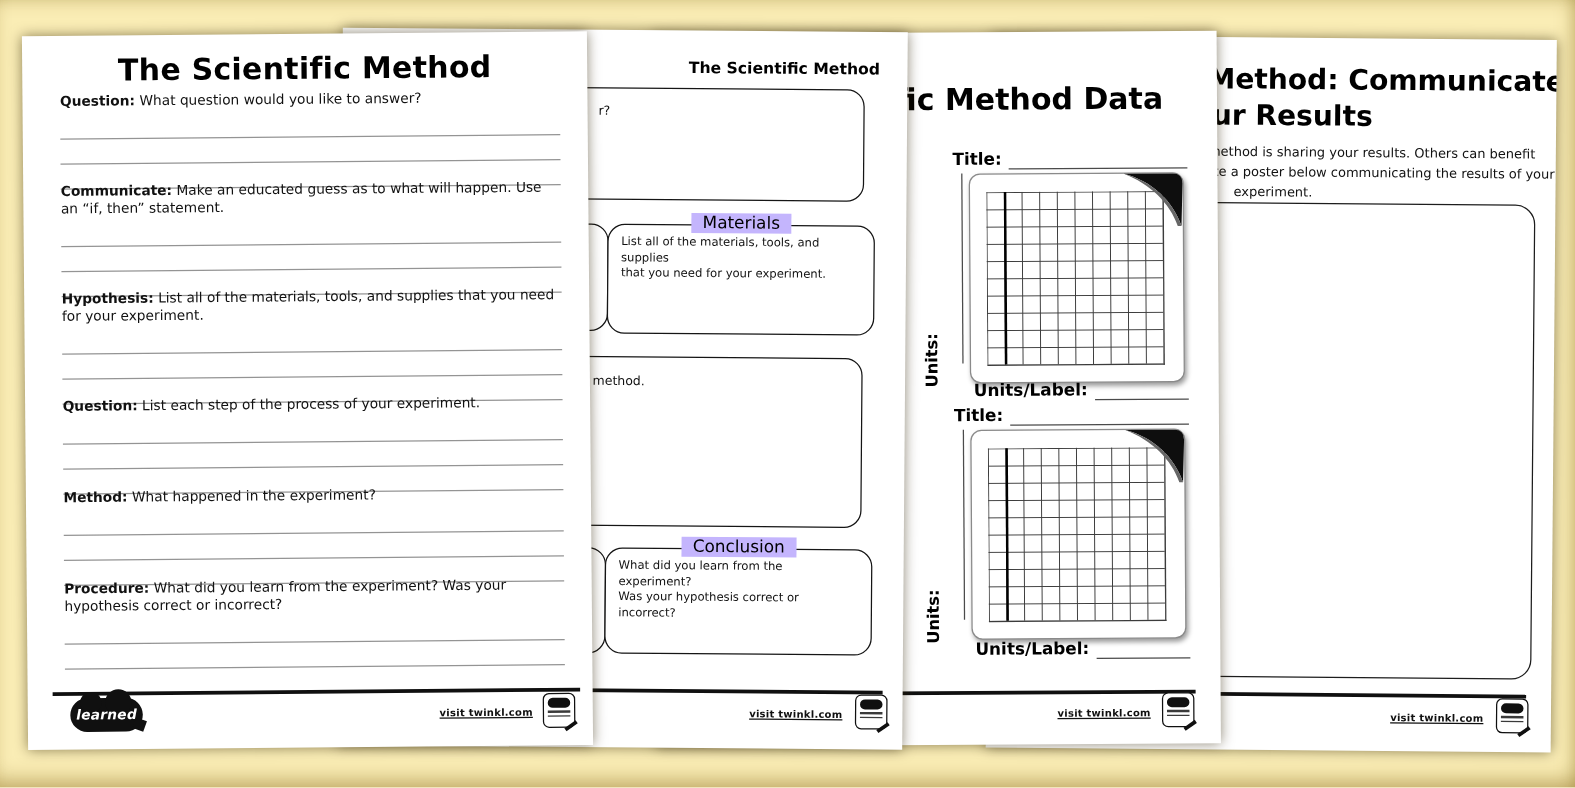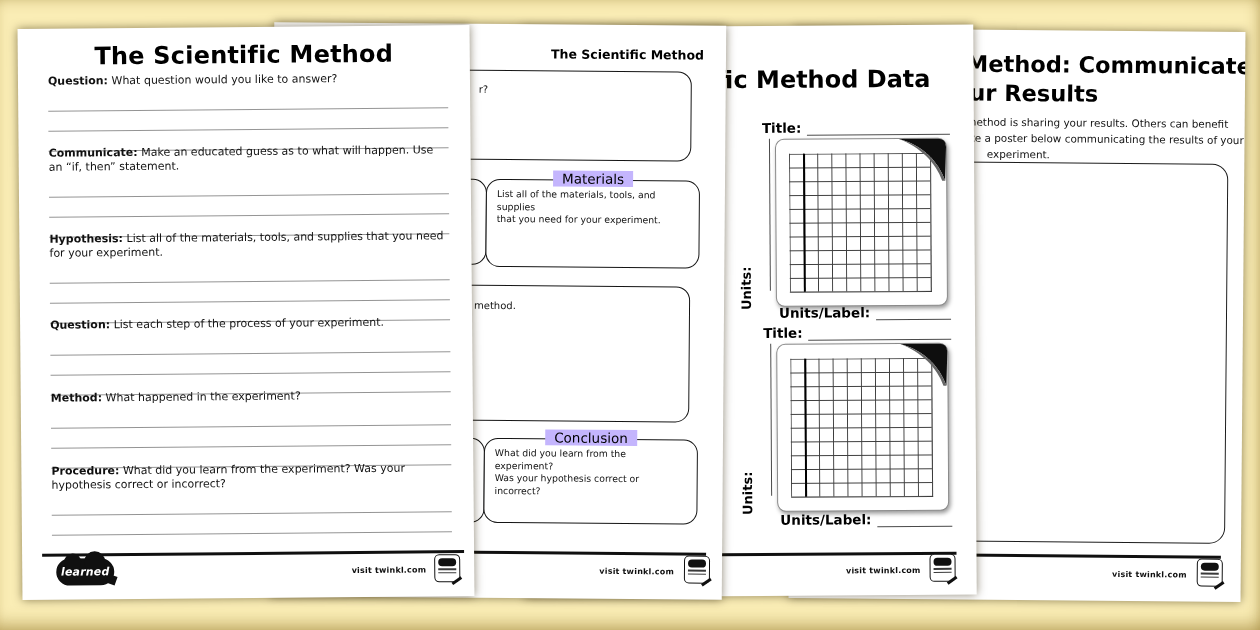--- a/index.html
+++ b/index.html
@@ -14,21 +14,21 @@
   .p4{left:791px;top:30px;width:452px;height:570px;transform:rotate(0.5deg);z-index:10;}
 
   
   .p1 h1{position:absolute;left:0;right:0;top:14px;margin:0;text-align:center;font-size:24px;letter-spacing:.2px;}
   .sec{position:absolute;left:30px;width:400px;font-size:11px;line-height:14px;color:#111;}
   .sec p{margin:0;}
   .sec .lbl{font-weight:bold;text-align:right;}
   .rules{margin-top:3px;}
   .rule{height:19px;border-bottom:1.5px solid #949494;}
   .footrule{position:absolute;height:3px;background:#101010;}
-  .visit{position:absolute;font-size:8px;font-weight:bold;letter-spacing:.2px;color:#101010;}
+  .visit{position:absolute;font-size:8px;font-weight:bold;letter-spacing:.2px;color:#101010;text-decoration:underline;}
   .badge{position:absolute;width:26px;height:28px;border:1.8px solid #101010;border-radius:5px;background:#fff;box-sizing:border-box;}
   .badge .bcloud{margin:3px auto 2px;width:18px;height:8px;background:#101010;border-radius:4px;}
   .badge .bline{height:1.5px;background:#3a3a3a;margin:2px 3px 0;}
   .badge::after{content:"";position:absolute;right:-3px;bottom:-1px;width:11px;height:3px;background:#101010;transform:rotate(-35deg);}
   .cloud{position:absolute;left:34px;top:530px;width:58px;height:27px;}
   .cloud .blob{position:absolute;inset:0;background:#101010;border-radius:14px;}
   .cloud .blob::before{content:"";position:absolute;left:8px;top:-5px;width:17px;height:17px;background:#101010;border-radius:50%;}
   .cloud .blob::after{content:"";position:absolute;right:9px;top:-7px;width:21px;height:21px;background:#101010;border-radius:50%;}
   .cloud .tail{position:absolute;right:-2px;bottom:1px;width:9px;height:9px;background:#101010;transform:rotate(20deg);}
   .cloudtxt{position:absolute;left:0;right:0;top:7px;text-align:center;color:#fff;font-weight:bold;font-style:italic;font-size:11px;letter-spacing:.2px;}

